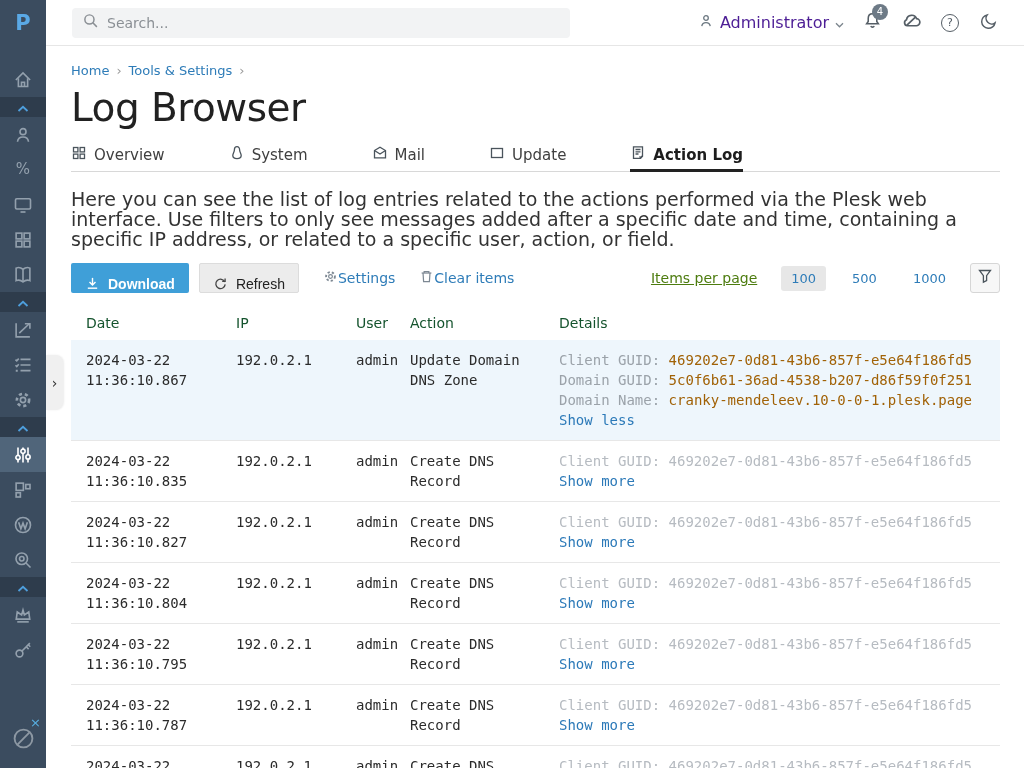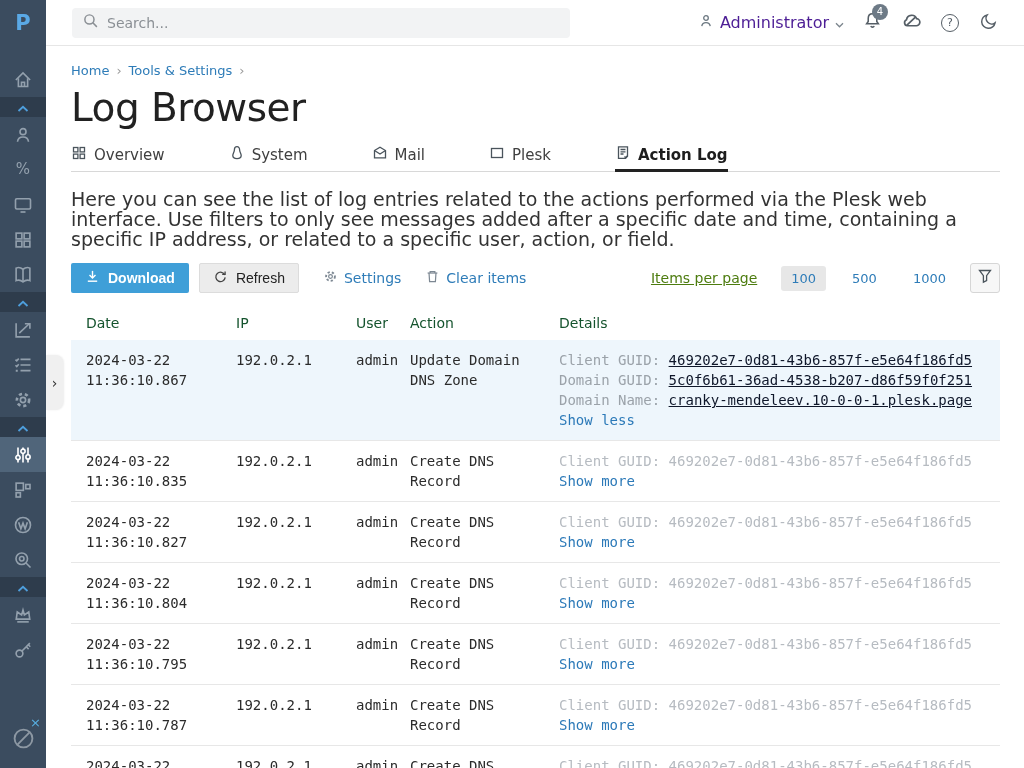--- a/index.html
+++ b/index.html
@@ -50,46 +50,46 @@
 
   .tabs { margin-top:15px; display:flex; gap:64px; border-bottom:1px solid #d8d8d8; }
   .tab { display:flex; align-items:center; gap:7px; padding-bottom:4px; font-size:15px; color:#404040; cursor:pointer;
          border-bottom:3px solid transparent; margin-bottom:-1px; }
   .tab svg { color:#4a545c; }
   .tab.active { color:#1d1d1d; font-weight:bold; border-bottom-color:#222; }
 
   .desc { margin-top:17px; font-size:19px; line-height:20px; color:#333; max-width:929px; }
 
   .toolbar { margin-top:14px; display:flex; align-items:center; }
-  .btn { display:inline-flex; align-items:center; gap:8px; height:30px; padding:2px 13px; font-size:14px;
+  .btn { display:inline-flex; gap:8px; height:30px; padding:12px 13px; font-size:14px;
          border-radius:2px; cursor:pointer; border:1px solid transparent; }
   .btn-primary { background:#3f9fd8; color:#fff; font-weight:bold; }
   .btn-default { background:#ececec; color:#222; border-color:#dcdcdc; margin-left:10px; }
-  .link-btn { display:inline-flex; align-items:center; gap:6px; font-size:14px; color:#2e7cb8; cursor:pointer; margin-left:24px; }
+  .link-btn { display:inline-flex; align-items:center; font-size:14px; color:#2e7cb8; cursor:pointer; margin-left:24px; }
   .link-btn svg { color:#7d8893; }
   .pp-group { margin-left:auto; display:flex; align-items:center; gap:16px; }
   .pp-label { font-size:14px; color:#4d7c0f; margin-right:8px;text-decoration:underline; }
   .pp-chip { font-size:13px; color:#2e7cb8; cursor:pointer; padding:5px 10px; border-radius:3px; }
   .pp-chip.selected { background:#e7e7e7; }
   .filter-btn { width:30px; height:30px; border:1px solid #d6d6d6; border-radius:3px; background:#f7f7f7;
                 display:flex; align-items:center; justify-content:center; color:#4a545c; cursor:pointer; margin-left:14px; }
 
   
   .logtable { margin-top:14px; }
   .trow { display:grid; grid-template-columns:150px 120px 54px 149px 1fr; padding:10px 0 10px 15px; }
   .thead { font-size:14px; color:#14532d; padding-bottom:9px; padding-top:8px; }
   .tbody .trow { border-top:1px solid #e7e7e7; font-size:14px; }
   .tbody .trow:first-child { border-top:none; }
   .row-highlight { background:#eef6fc; }
   .mono, .cell { font-family:"DejaVu Sans Mono", monospace; font-size:14px; line-height:20px; color:#2b2b2b; }
   .cell { padding-right:18px; }
   .cell-action { padding-right:24px; }
   .detail-line { font-family:"DejaVu Sans Mono", monospace; font-size:14px; line-height:20px; }
   .d-label { color:#9ba2a9; }
-  .d-val { color:#0f172a;text-decoration:underline; }
+  .d-val { color:#a16207; }
   .faded { color:#b6bbc1; }
   .toggle-link { color:#2b79b8; cursor:pointer; font-family:"DejaVu Sans Mono", monospace; font-size:14px; line-height:20px; display:inline-block; }
 </style>
 </head>
 <body>
 
 <div class="app">
 
   <aside class="sidebar">
     <div class="logo">
@@ -331,21 +331,21 @@
           <span><svg width="16" height="16" viewBox="0 0 16 16" fill="none" stroke="currentColor" stroke-width="1.3">
                 <path d="M2.5 5.5 8 2.2l5.5 3.3v7.3h-11z"></path>
                 <path d="M2.5 5.5 8 9l5.5-3.5"></path>
               </svg></span>
           <span>Mail</span>
         </div>
         <div class="tab">
           <span><svg width="16" height="16" viewBox="0 0 16 16" fill="none" stroke="currentColor" stroke-width="1.3">
                 <rect x="2.5" y="3.5" width="11" height="9"></rect>
               </svg></span>
-          <span>Plesk</span>
+          <span>Update</span>
         </div>
         <div class="tab active">
           <span><svg width="16" height="16" viewBox="0 0 16 16" fill="none" stroke="currentColor" stroke-width="1.3">
                 <path d="M3.5 1.8h9v9.5l-2 2h-7z"></path>
                 <path d="M5.5 4.5h5M5.5 6.8h5M5.5 9h3"></path>
                 <path d="M9.5 11.5l1.2 1.2 2-2.2"></path>
               </svg></span>
           <span>Action Log</span>
         </div>
       </div>

